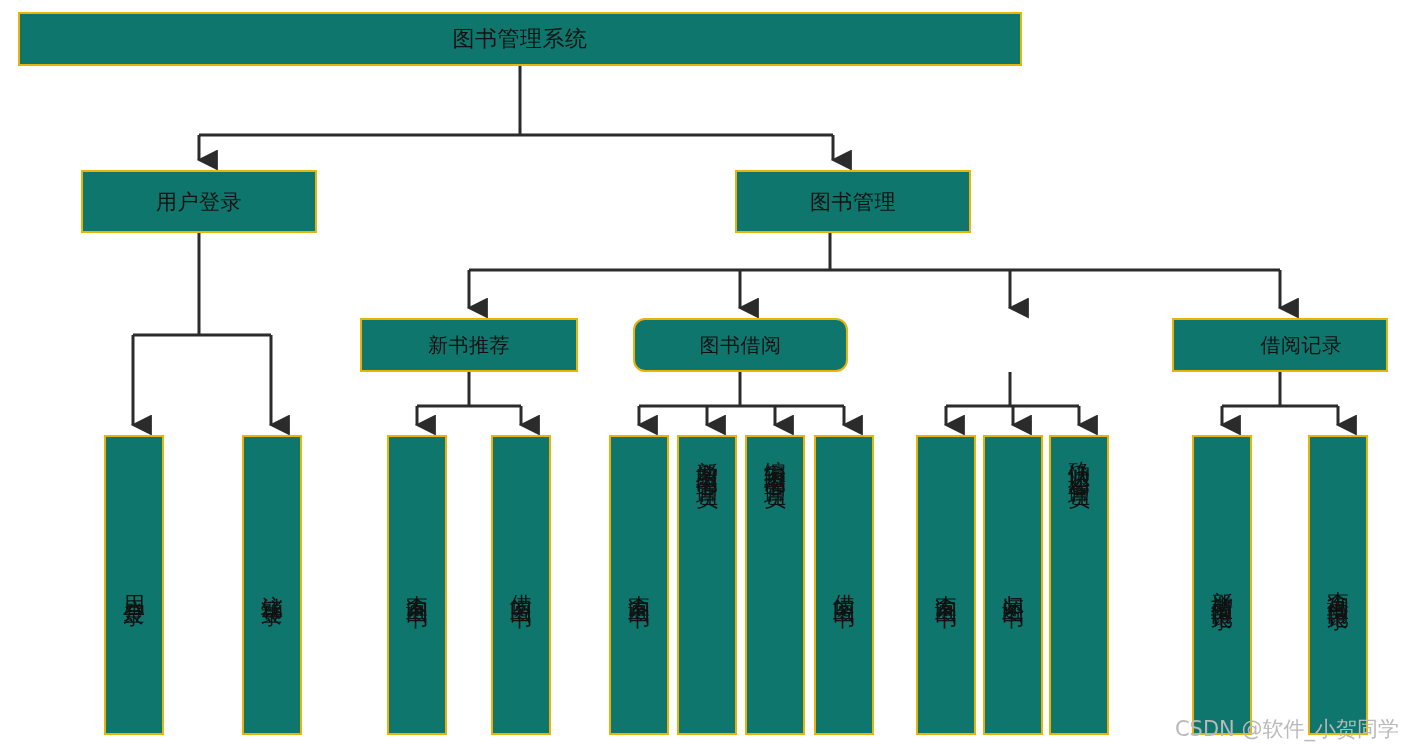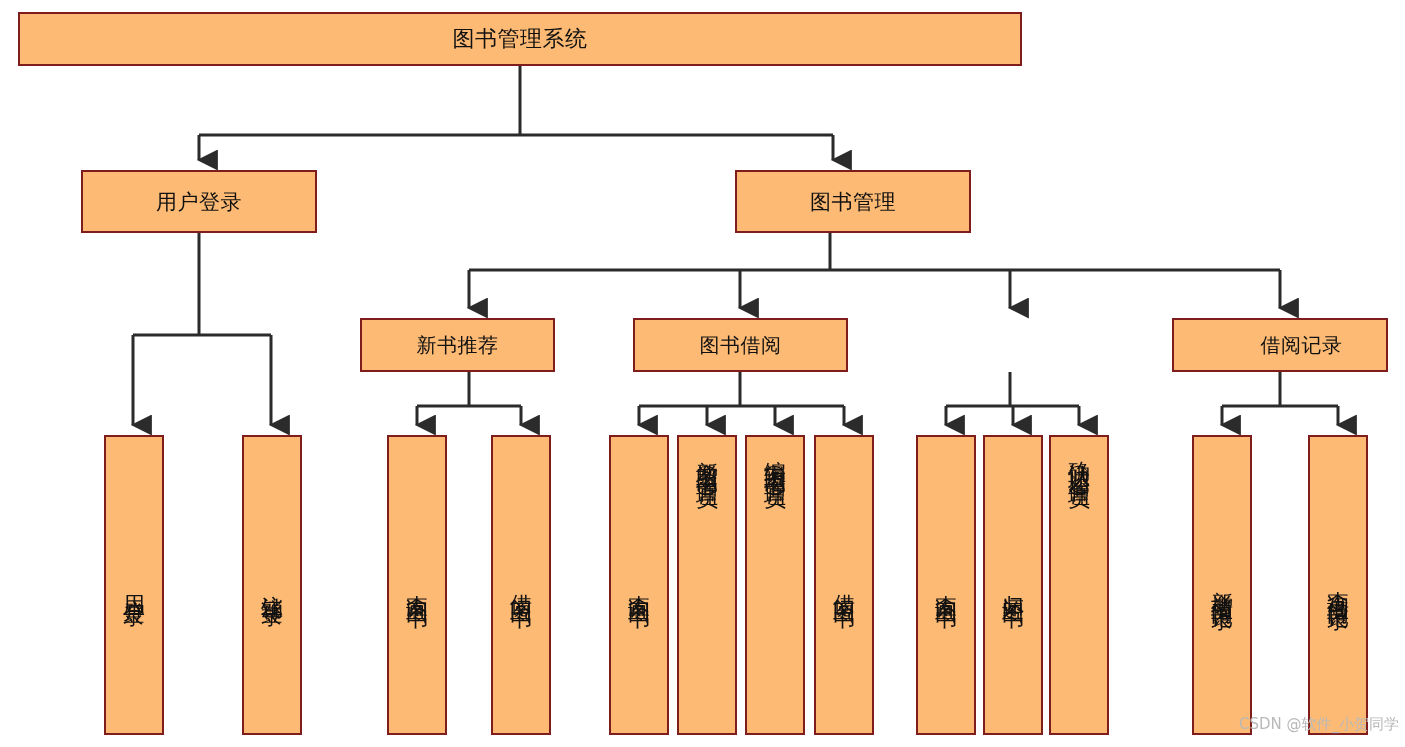--- a/index.html
+++ b/index.html
@@ -9,22 +9,22 @@
     font-family:"Liberation Sans","DejaVu Sans",sans-serif;
     overflow:hidden;
   }
   #stage{position:relative;width:1405px;height:747px;}
 
   svg#wires{position:absolute;left:0;top:0;width:1405px;height:747px;}
 
   .node{
     position:absolute;
     box-sizing:border-box;
-    background:#fdba74;
-    border:2px solid #7f1d1d;
+    background:#0f766e;
+    border:2px solid #eab308;
     display:flex;
     align-items:center;
     justify-content:center;
     color:#111111;
     z-index:2;
   }
   .node .lbl{
     display:block;
     text-align:center;
     line-height:1.12;
@@ -49,22 +49,22 @@
     line-height:1.0;
     letter-spacing:4px;
     white-space:nowrap;
   }
   
   .leaf.center{align-items:center;padding-top:0;}
 
   .watermark{
     position:absolute;
     right:6px;
-    bottom:13px;
-    font-size:15px;
+    bottom:4px;
+    font-size:21px;
     color:#b9b9b9;
     white-space:nowrap;
     z-index:5;
     font-family:"DejaVu Sans",sans-serif;
   }
 </style>
 </head>
 <body>
 
 <div id="stage">
@@ -124,24 +124,24 @@
     <span class="lbl">图书管理系统</span>
   </div>
 
   <div class="node lvl2" style="left:81px;top:170px;width:236px;height:63px;">
     <span class="lbl">用户登录</span>
   </div>
   <div class="node lvl2" style="left:712px;top:170px;width:236px;height:63px;margin-left:23px;">
     <span class="lbl">图书管理</span>
   </div>
 
-  <div class="node lvl3" style="left:360px;top:318px;width:195px;height:54px;justify-content:center;">
+  <div class="node lvl3" style="left:360px;top:318px;width:218px;height:54px;justify-content:center;">
     <span class="lbl">新书推荐</span>
   </div>
-  <div class="node lvl3" style="left:633px;top:318px;width:215px;height:54px;">
+  <div class="node lvl3" style="left:633px;top:318px;width:215px;height:54px;border-radius:12px;">
     <span class="lbl">图书借阅</span>
   </div>
   <div class="node lvl3" style="left:1172px;top:318px;width:216px;height:54px;padding-left:43px;">
     <span class="lbl">借阅记录</span>
   </div>
 
   <div class="node leaf center" style="left:104px;top:435px;width:60px;height:300px;">
     <span class="lbl">用户登录</span>
   </div>
   <div class="node leaf center" style="left:242px;top:435px;width:60px;height:300px;">

